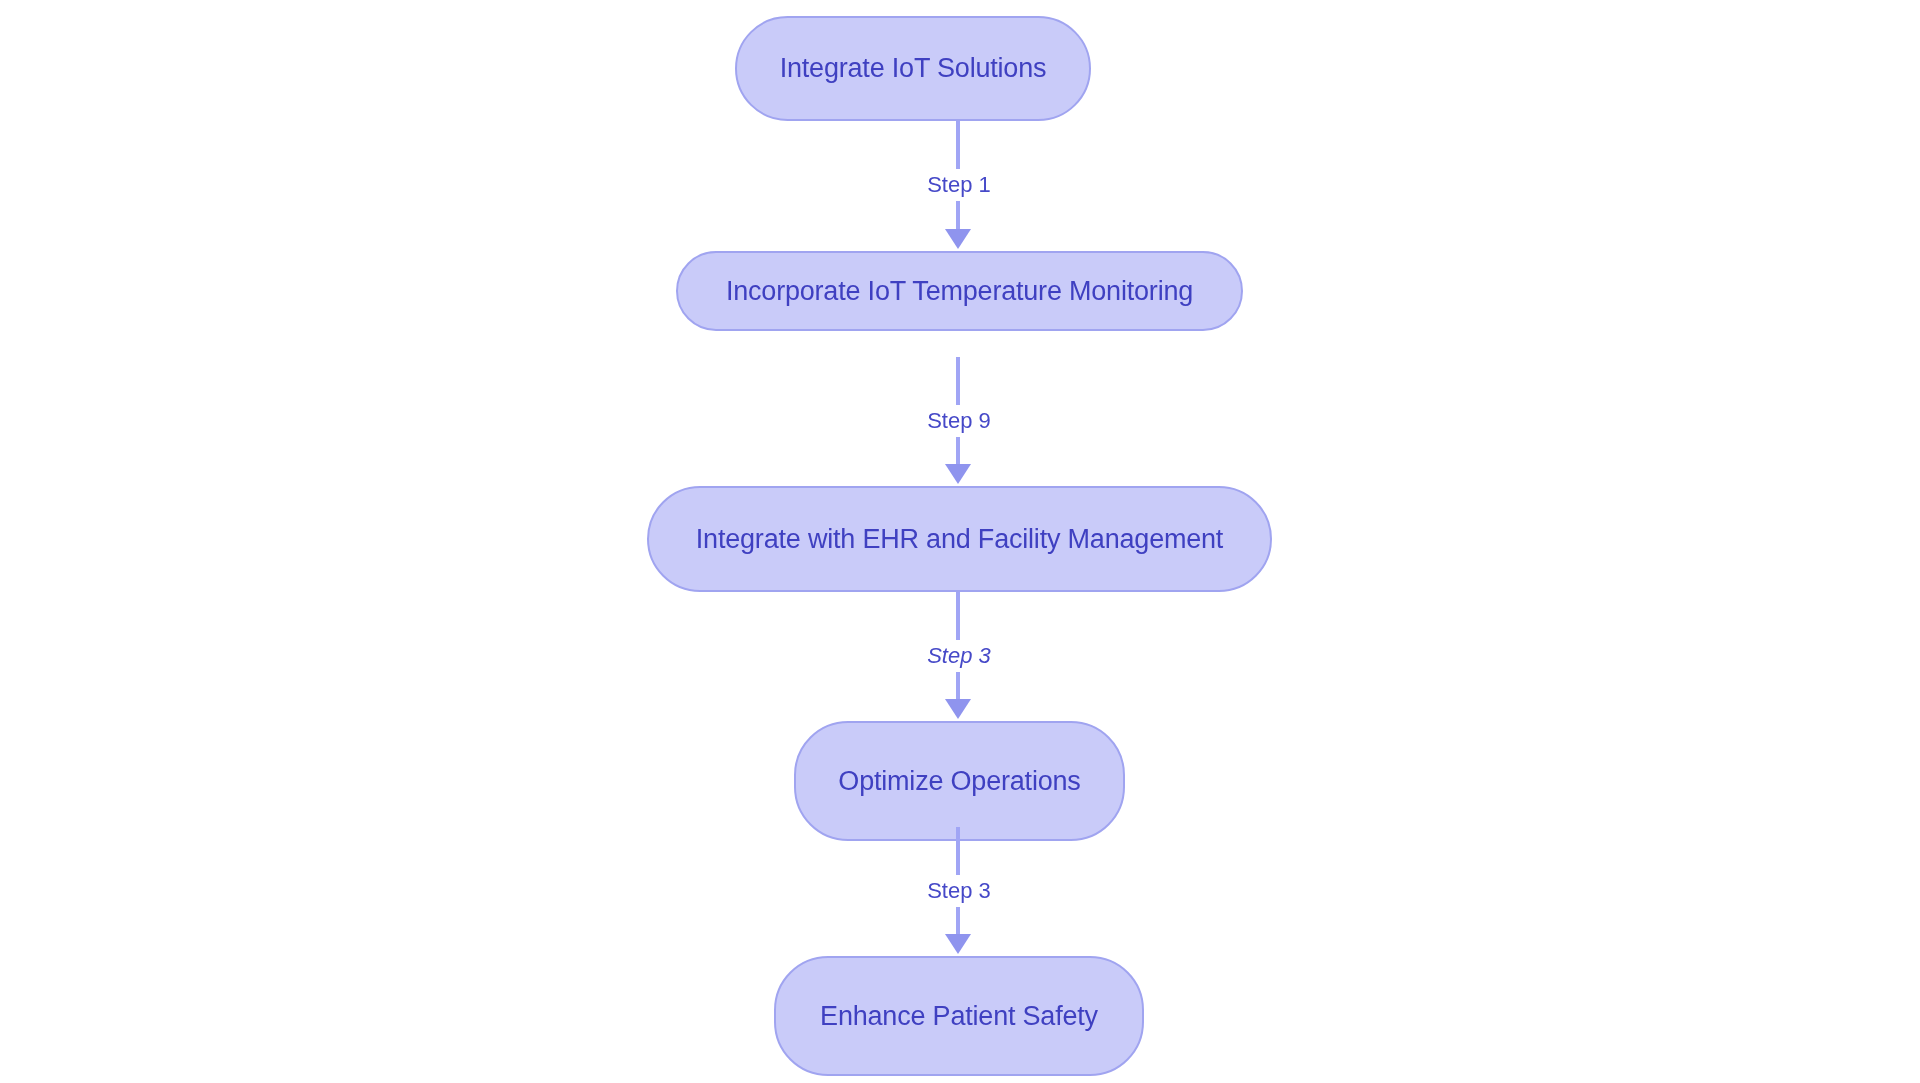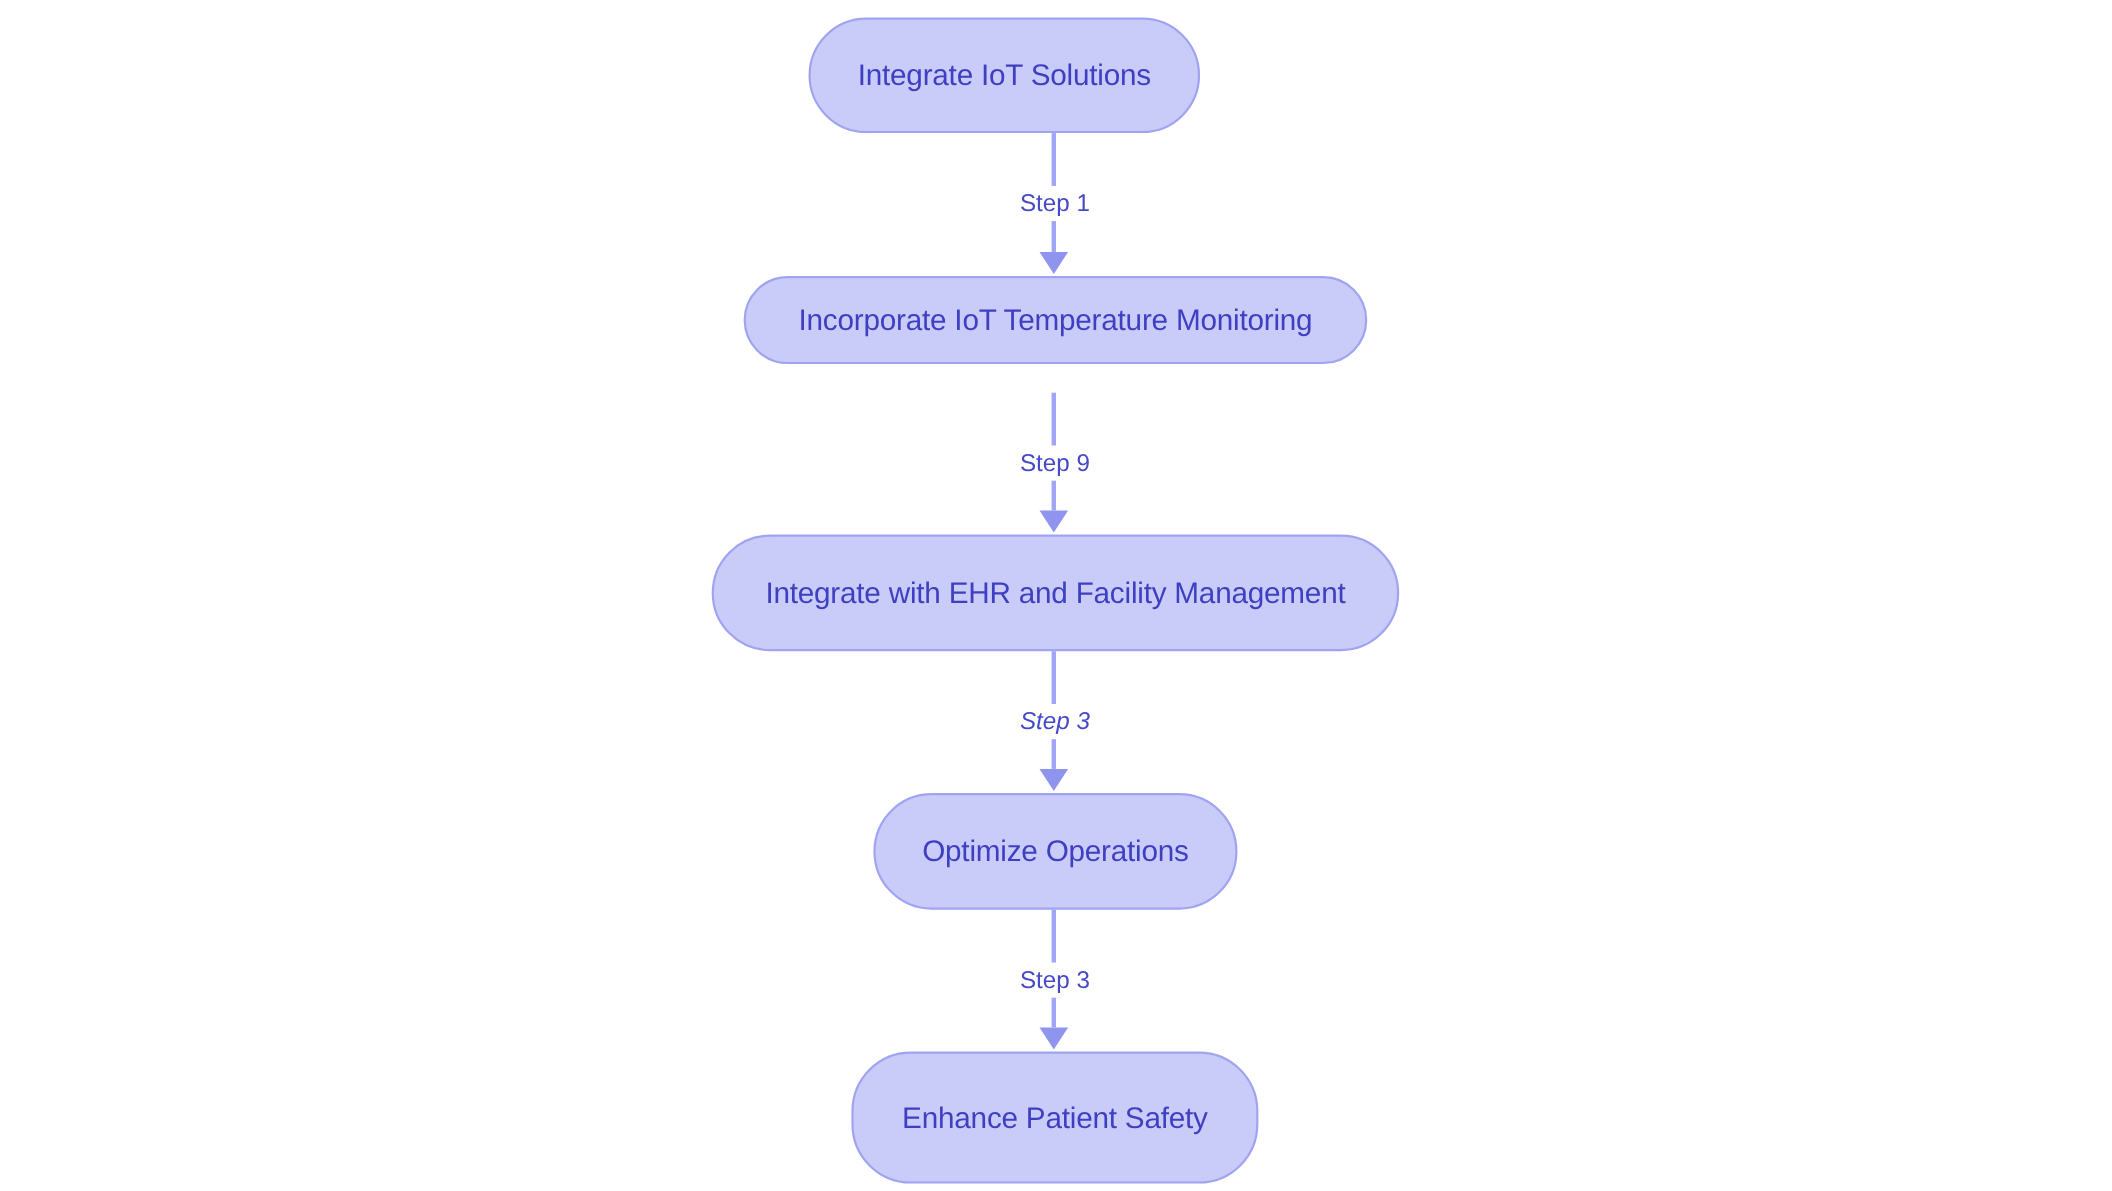--- a/index.html
+++ b/index.html
@@ -60,21 +60,21 @@
 <body>
 
 <div class="canvas">
 
   <div class="node" style="left:735px; top:16px; width:356px; height:105px;">Integrate IoT Solutions</div>
 
   <div class="node" style="left:676px; top:251px; width:567px; height:80px;">Incorporate IoT Temperature Monitoring</div>
 
   <div class="node" style="left:647px; top:486px; width:625px; height:106px;">Integrate with EHR and Facility Management</div>
 
-  <div class="node" style="left:794px; top:721px; width:331px; height:106px;">Optimize Operations</div>
+  <div class="node" style="left:794px; top:721px; width:331px; height:120px;">Optimize Operations</div>
 
   <div class="node" style="left:774px; top:956px; width:370px; height:120px;">Enhance Patient Safety</div>
 
   <div class="edge-line" style="top:121px; height:108px;"></div>
   <div class="edge-arrow" style="top:229px;"></div>
   <div class="edge-label" style="top:185px;">Step 1</div>
 
   <div class="edge-line" style="top:357px; height:107px;"></div>
   <div class="edge-arrow" style="top:464px;"></div>
   <div class="edge-label" style="top:421px;">Step 9</div>

